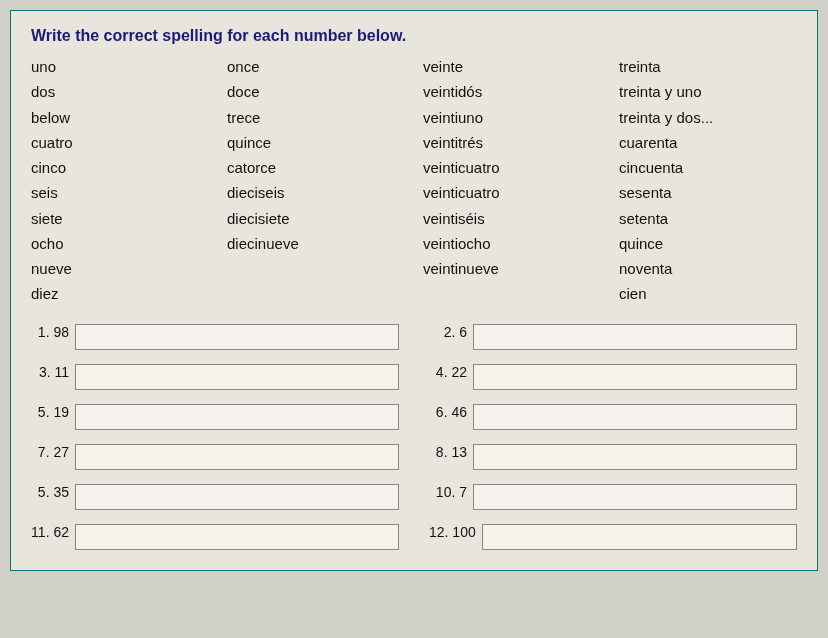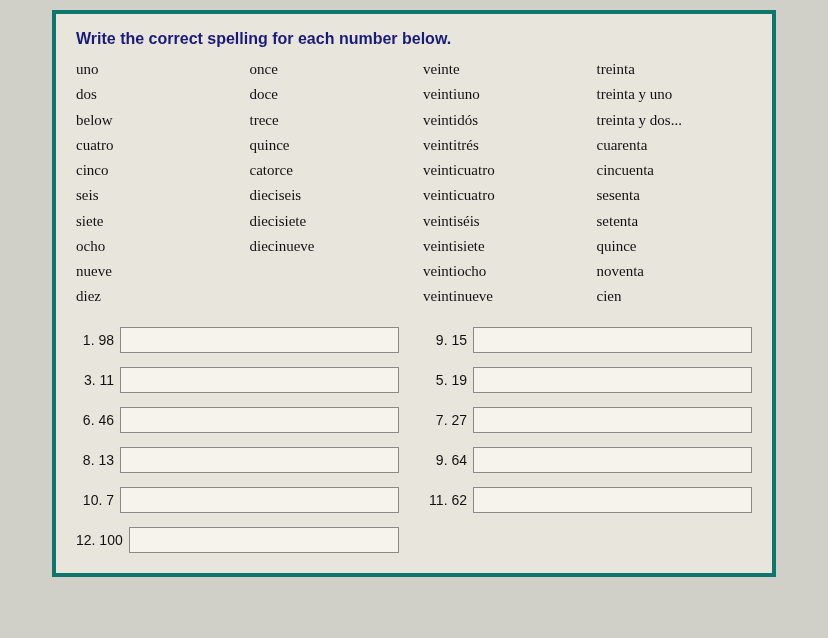--- a/index.html
+++ b/index.html
@@ -8,55 +8,53 @@
       font-family: Arial, sans-serif;
       font-size: 15px;
       display: flex;
       justify-content: center;
       align-items: flex-start;
       min-height: 638px;
       padding: 10px;
     }
     .page {
       background: #e8e5dc;
-      width: 724px;
+      width: 808px;
       padding: 16px 20px 20px 20px;
-      border: 4px solid #0f766e;
+      border: 1px solid #0f766e;
     }
     .instructions {
       font-size: 16px;
       font-weight: bold;
       color: #1a1a7a;
       margin-bottom: 10px;
     }
     .word-columns {
       display: flex;
       gap: 18px;
       margin-bottom: 18px;
-      font-family: Liberation Serif, serif;
     }
     .word-col {
       flex: 1;
       display: flex;
       flex-direction: column;
       gap: 2px;
     }
     .word-col span {
       font-size: 15px;
       color: #111;
       line-height: 1.55;
     }
     .exercises {
       display: grid;
       grid-template-columns: 1fr 1fr;
       gap: 14px 30px;
     }
     .exercise-row {
       display: flex;
-      align-items: center;
       gap: 6px;
     }
     .exercise-label {
       font-size: 14px;
       color: #111;
       white-space: nowrap;
       min-width: 38px;
       text-align: right;
     }
     .exercise-input {
@@ -95,27 +93,26 @@
         <span>trece</span>
         <span>quince</span>
         <span>catorce</span>
         <span>dieciseis</span>
         <span>diecisiete</span>
         <span>diecinueve</span>
         <span></span>
       </div>
       <div class="word-col">
         <span>veinte</span>
+        <span>veintidós</span>
         <span>veintiuno</span>
-        <span>veintidós</span>
         <span>veintitrés</span>
         <span>veinticuatro</span>
         <span>veinticuatro</span>
         <span>veintiséis</span>
-        <span>veintisiete</span>
         <span>veintiocho</span>
         <span>veintinueve</span>
       </div>
       <div class="word-col">
         <span>treinta</span>
         <span>treinta y uno</span>
         <span>treinta y dos...</span>
         <span>cuarenta</span>
         <span>cincuenta</span>
         <span>sesenta</span>
@@ -126,45 +123,49 @@
       </div>
     </div>
 
   <div class="exercises">
 
   <div class="exercise-row">
         <span class="exercise-label">1. 98</span>
         <input type="text" class="exercise-input" style="">
       </div>
       <div class="exercise-row">
-        <span class="exercise-label">9. 15</span>
+        <span class="exercise-label">2. 6</span>
         <input type="text" class="exercise-input" style="">
       </div>
       <div class="exercise-row">
         <span class="exercise-label">3. 11</span>
+        <input type="text" class="exercise-input" style="">
+      </div>
+      <div class="exercise-row">
+        <span class="exercise-label">4. 22</span>
         <input type="text" class="exercise-input" style="">
       </div>
       <div class="exercise-row">
         <span class="exercise-label">5. 19</span>
         <input type="text" class="exercise-input" style="">
       </div>
       <div class="exercise-row">
         <span class="exercise-label">6. 46</span>
         <input type="text" class="exercise-input" style="">
       </div>
       <div class="exercise-row">
         <span class="exercise-label">7. 27</span>
         <input type="text" class="exercise-input" style="">
       </div>
       <div class="exercise-row">
         <span class="exercise-label">8. 13</span>
         <input type="text" class="exercise-input" style="">
       </div>
       <div class="exercise-row">
-        <span class="exercise-label">9. 64</span>
+        <span class="exercise-label">5. 35</span>
         <input type="text" class="exercise-input" style="">
       </div>
       <div class="exercise-row">
         <span class="exercise-label">10. 7</span>
         <input type="text" class="exercise-input" style="">
       </div>
       <div class="exercise-row">
         <span class="exercise-label">11. 62</span>
         <input type="text" class="exercise-input" style="">
       </div>

